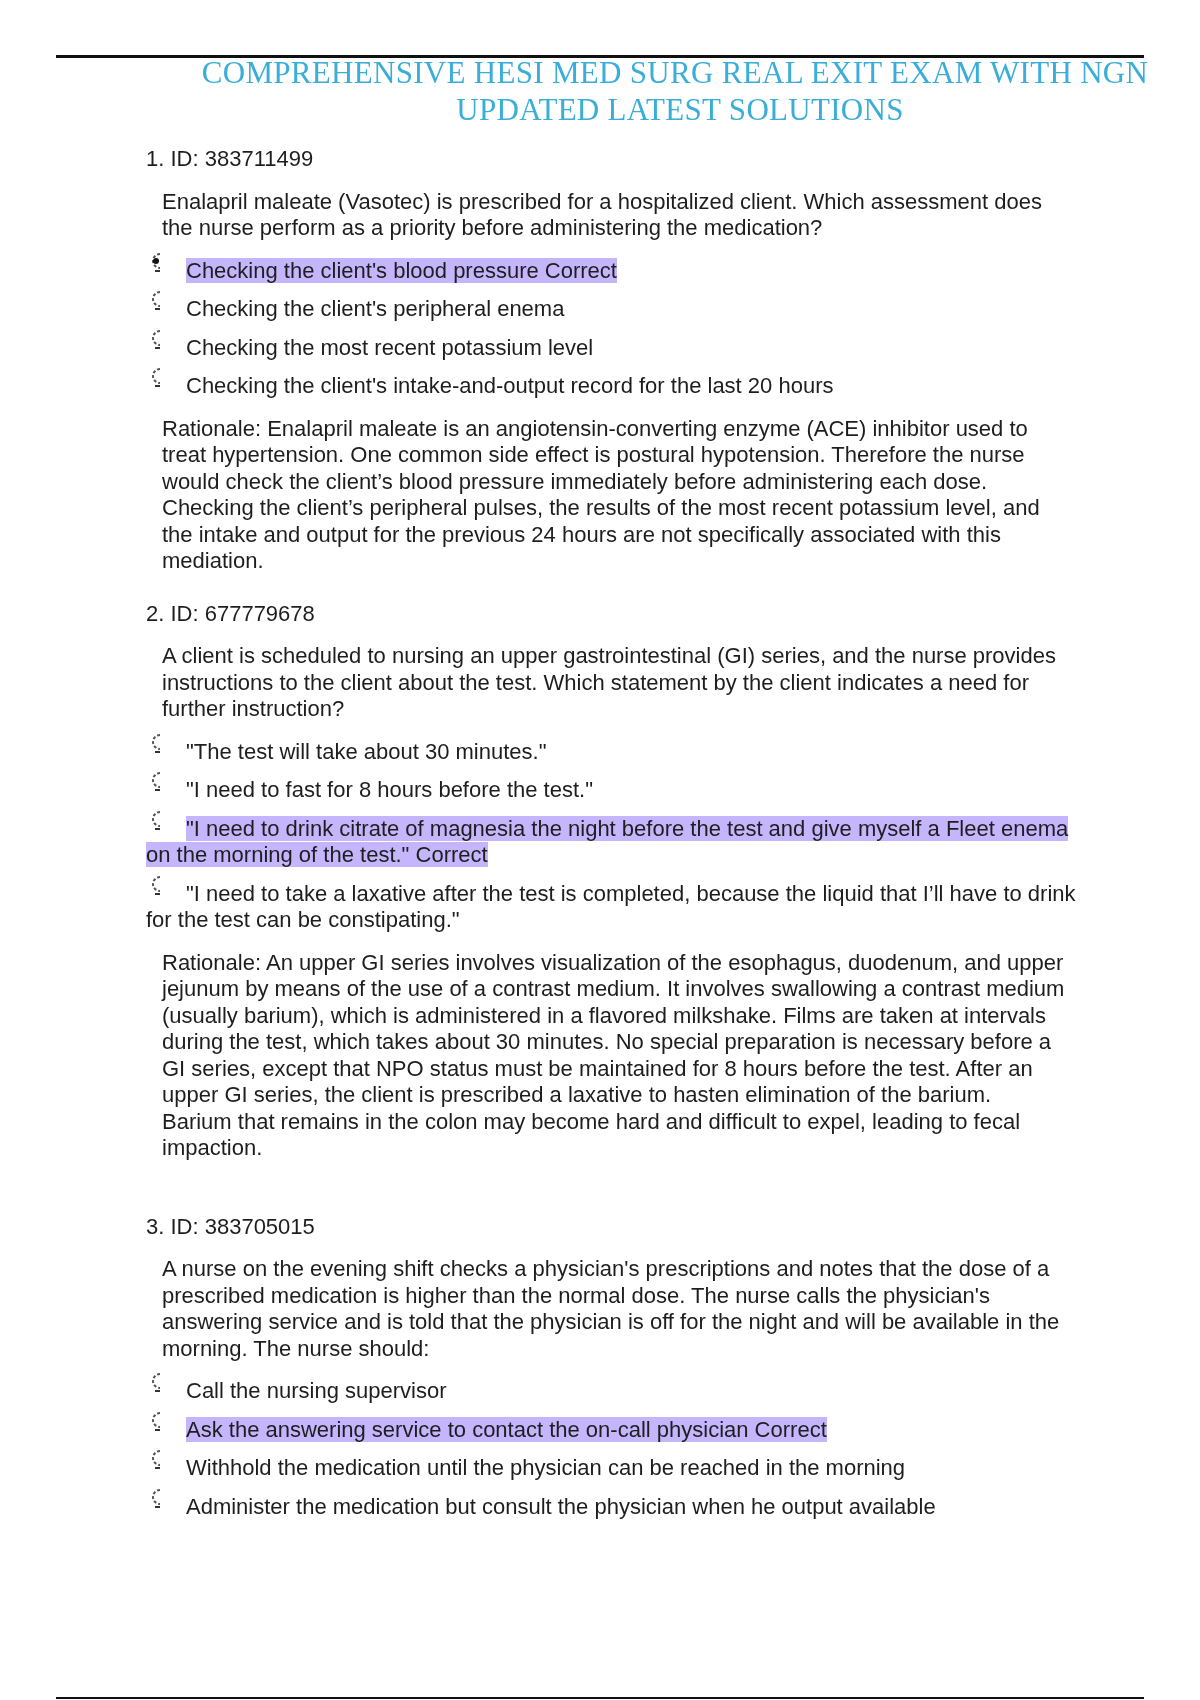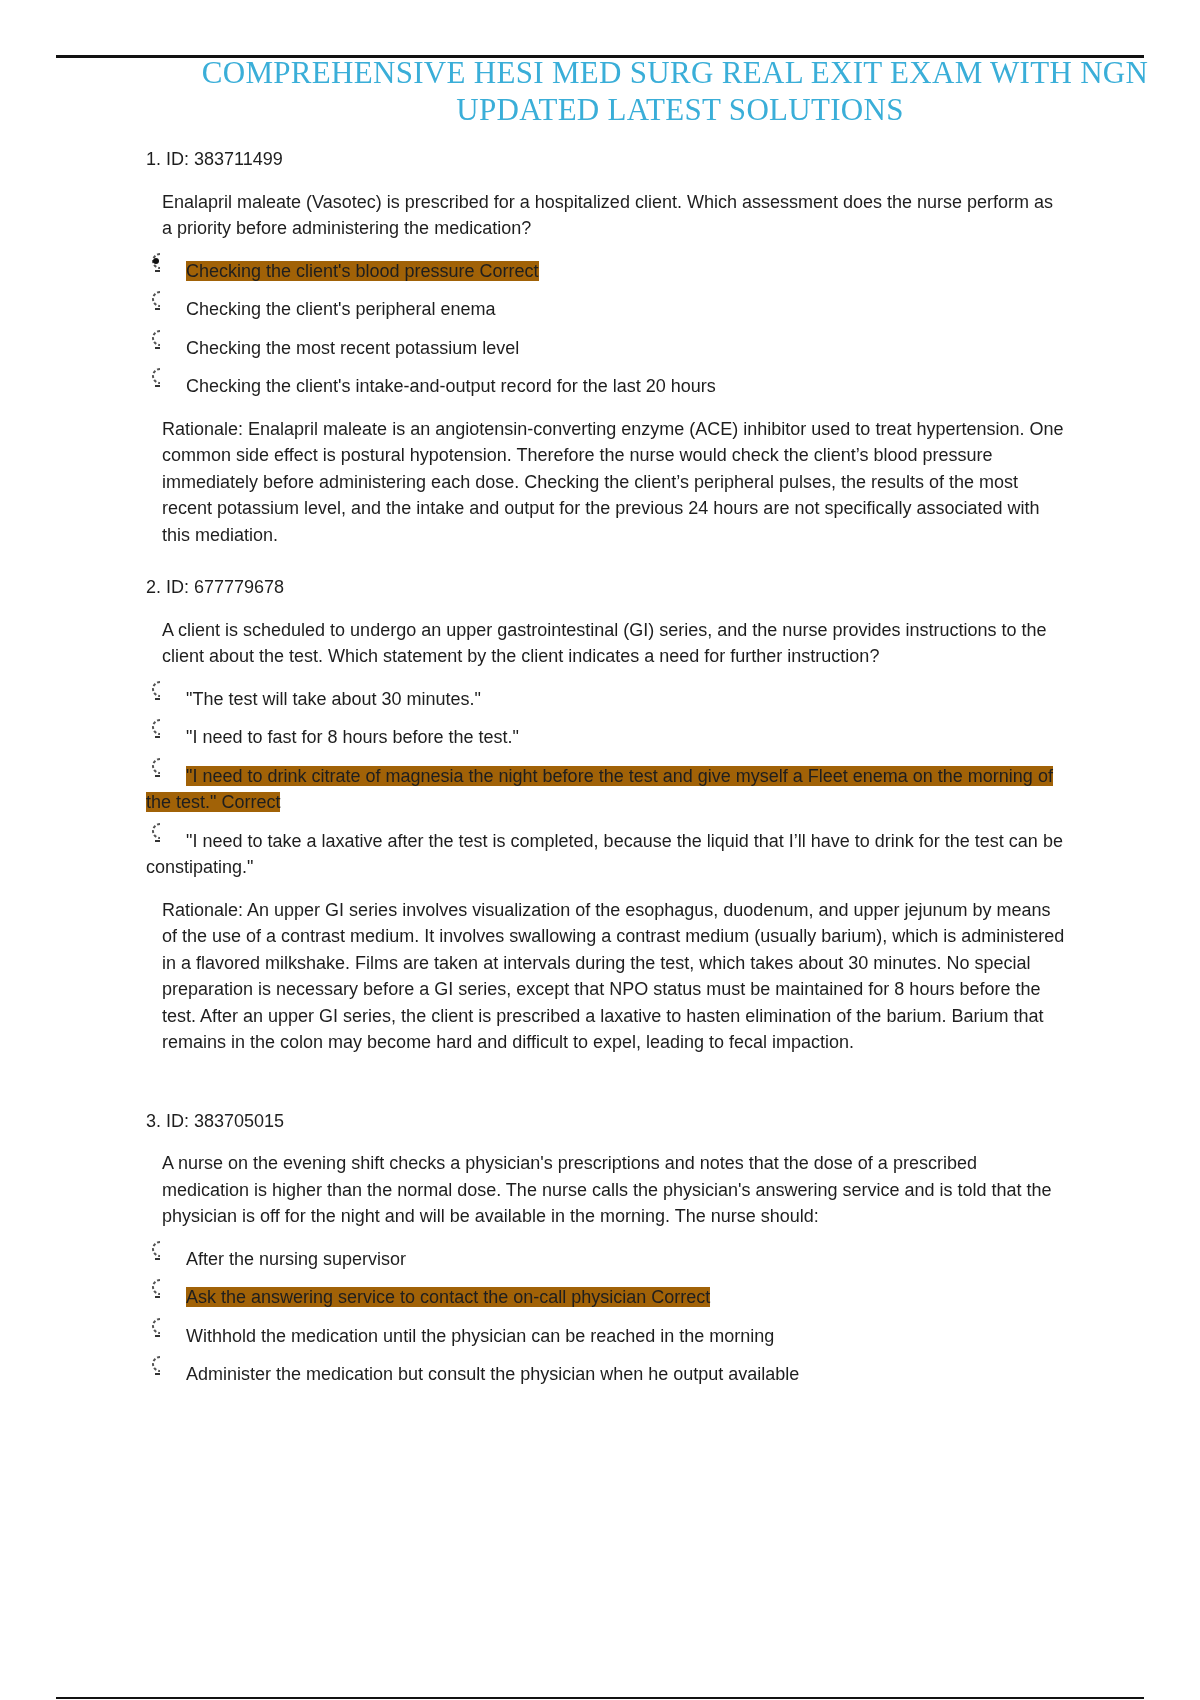--- a/index.html
+++ b/index.html
@@ -3,28 +3,28 @@
 <meta charset="utf-8">
 <style>
   html, body { margin:0; padding:0; background:#ffffff; }
   body { width:1200px; height:1700px; position:relative; overflow:hidden; font-family:"Liberation Sans", "DejaVu Sans", sans-serif; color:#1e1e1e; }
   .rule { position:absolute; left:56px; width:1088px; height:3px; background:#111; }
   .rule.top { top:55px; }
   .rule.bottom { top:1697px; height:2px; }
   .title { position:absolute; left:0; width:1370px; text-align:center; font-family:"Liberation Serif", "DejaVu Serif", serif; color:#3aaed8; font-size:31px; letter-spacing:0.3px; line-height:38px; }
   .title.l1 { top:54px; left:-10px; white-space:nowrap; }
   .title.l2 { top:91px; width:1200px; left:80px; }
-  .content { position:absolute; left:146px; top:146px; width:935px; font-size:18px; line-height:26.5px; }
+  .content { position:absolute; left:146px; top:146px; width:935px; font-size:22px; line-height:26.5px; }
   .qid { margin:0; }
   .stem { margin:16px; }
   .opt { position:relative; padding-left:40px; margin-top:12px; }
   .opt.wrap { padding-left:0; text-indent:40px; }
   .radio { position:absolute; left:0; top:-8px; width:22px; height:24px; }
   .opt.wrap .radio { left:0; }
-  .hl { background:#a16207; }
+  .hl { background:#c4b5fd; }
   .rat { margin:16px; }
   .q { margin-bottom:26px; }
   .q2 { margin-bottom:52px; }
 </style>
 </head>
 <body>
 
 <div class="rule top"></div>
 <div class="title l1">COMPREHENSIVE HESI MED SURG REAL EXIT EXAM WITH NGN</div>
 <div class="title l2">UPDATED LATEST SOLUTIONS</div>
@@ -62,21 +62,21 @@
           <path d="M14 4 A7 7 0 1 0 14 18" fill="none" stroke="#555" stroke-width="2" stroke-dasharray="3 2"></path>
           <line x1="9" y1="21" x2="14" y2="21" stroke="#333" stroke-width="2"></line>
         </svg>
       <span>Checking the client's intake-and-output record for the last 20 hours</span>
     </div>
     <p class="rat">Rationale: Enalapril maleate is an angiotensin-converting enzyme (ACE) inhibitor used to treat hypertension. One common side effect is postural hypotension. Therefore the nurse would check the client’s blood pressure immediately before administering each dose. Checking the client’s peripheral pulses, the results of the most recent potassium level, and the intake and output for the previous 24 hours are not specifically associated with this mediation.</p>
   </div>
 
   <div class="q q2">
     <p class="qid">2. ID: 677779678</p>
-    <p class="stem">A client is scheduled to undergo an upper gastrointestinal (GI) series, and the nurse provides instructions to the client about the test. Which statement by the client indicates a need for further instruction?</p>
+    <p class="stem">A client is scheduled to nursing an upper gastrointestinal (GI) series, and the nurse provides instructions to the client about the test. Which statement by the client indicates a need for further instruction?</p>
 
     <div class="opt">
       <svg class="radio" viewBox="0 0 22 24">
           <path d="M14 4 A7 7 0 1 0 14 18" fill="none" stroke="#555" stroke-width="2" stroke-dasharray="3 2"></path>
           <line x1="9" y1="21" x2="14" y2="21" stroke="#333" stroke-width="2"></line>
         </svg>
       <span>"The test will take about 30 minutes."</span>
     </div>
     <div class="opt">
       <svg class="radio" viewBox="0 0 22 24">
@@ -104,21 +104,21 @@
 
   <div class="q q3">
     <p class="qid">3. ID: 383705015</p>
     <p class="stem">A nurse on the evening shift checks a physician's prescriptions and notes that the dose of a prescribed medication is higher than the normal dose. The nurse calls the physician's answering service and is told that the physician is off for the night and will be available in the morning. The nurse should:</p>
 
     <div class="opt">
       <svg class="radio" viewBox="0 0 22 24">
           <path d="M14 4 A7 7 0 1 0 14 18" fill="none" stroke="#555" stroke-width="2" stroke-dasharray="3 2"></path>
           <line x1="9" y1="21" x2="14" y2="21" stroke="#333" stroke-width="2"></line>
         </svg>
-      <span>After the nursing supervisor</span>
+      <span>Call the nursing supervisor</span>
     </div>
     <div class="opt">
       <svg class="radio" viewBox="0 0 22 24">
           <path d="M14 4 A7 7 0 1 0 14 18" fill="none" stroke="#555" stroke-width="2" stroke-dasharray="3 2"></path>
           <line x1="9" y1="21" x2="14" y2="21" stroke="#333" stroke-width="2"></line>
         </svg>
       <span class="hl">Ask the answering service to contact the on-call physician Correct</span>
     </div>
     <div class="opt">
       <svg class="radio" viewBox="0 0 22 24">

